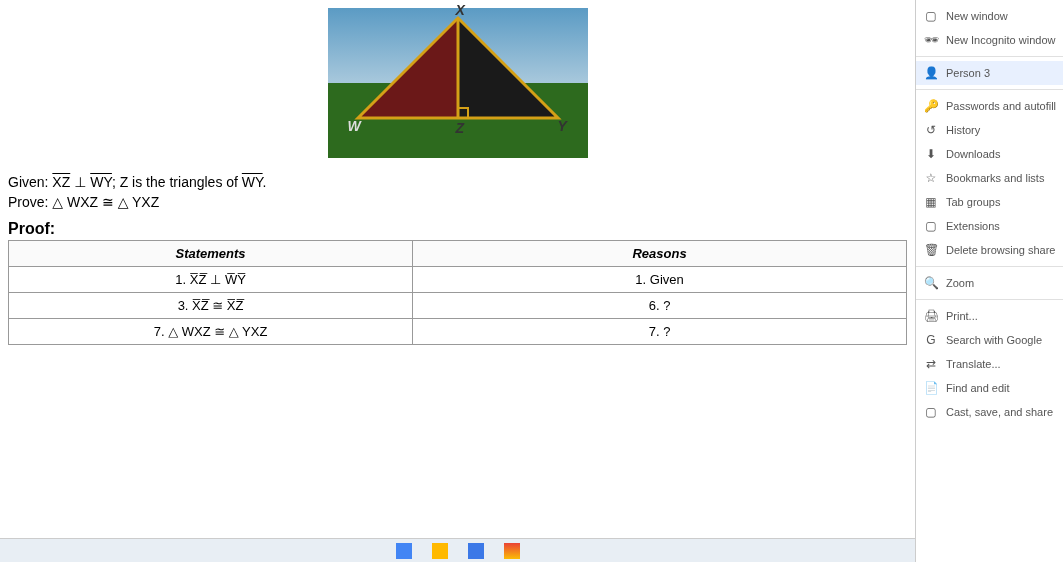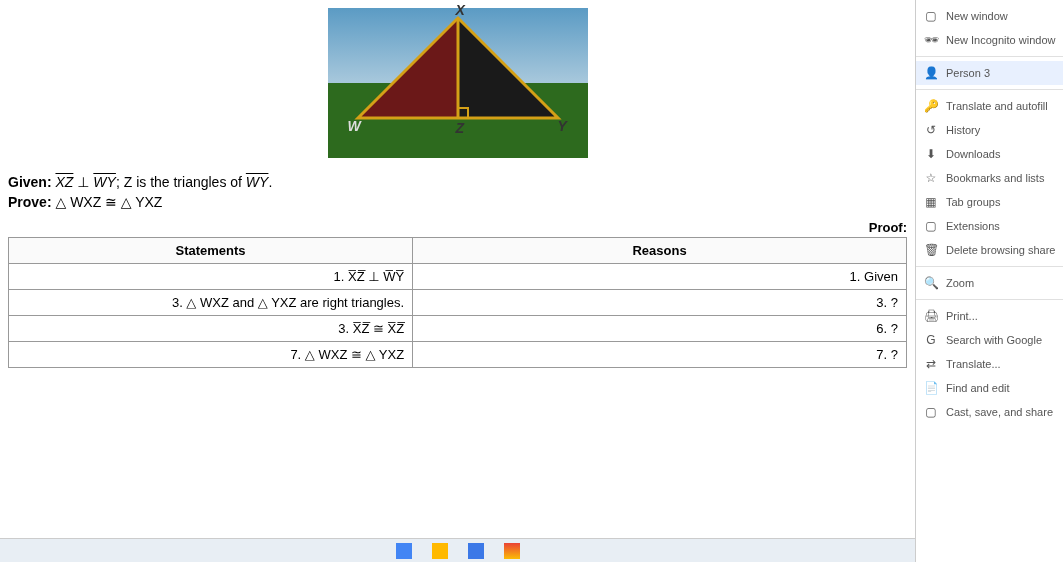--- a/index.html
+++ b/index.html
@@ -7,26 +7,26 @@
 .main { float: left; width: 915px; height: 562px; background: #fff; padding: 8px; position: relative; }
 .figure-wrap { text-align: center; margin-bottom: 12px; }
 .figure { display: inline-block; width: 260px; height: 150px; position: relative; }
 .sky { position: absolute; top: 0; left: 0; right: 0; height: 75px; background: linear-gradient(#5b9bc4,#a8c8dc); }
 .grass { position: absolute; bottom: 0; left: 0; right: 0; height: 75px; background: #2d6a1e; }
 .tri-left { position: absolute; left: 30px; top: 10px; width: 0; height: 0; border-bottom: 100px solid #6b1818; border-left: 100px solid transparent; }
 .tri-right { position: absolute; left: 130px; top: 10px; width: 0; height: 0; border-bottom: 100px solid #1a1a1a; border-right: 100px solid transparent; }
 .tri-outline { position: absolute; left: 26px; top: 6px; }
 .lbl { position: absolute; font-weight: bold; font-style: italic; color: #333; font-size: 14px; }
 .given-prove { font-size: 14px; margin-bottom: 4px; }
-.given-prove b { font-weight: bold; }
-.overline { text-decoration: overline; font-style: italic; }
-.proof-label { font-size: 13px; font-weight: bold; margin-top: 10px; margin-bottom: 2px; text-align: right; }
+.given-prove b { font-weight: normal; }
+.overline { text-decoration: overline; }
+.proof-label { font-size: 16px; font-weight: bold; margin-top: 10px; margin-bottom: 2px; }
 table { border-collapse: collapse; width: 100%; font-size: 13px; }
-th, td { border: 1px solid #999; padding: 5px 8px; text-align: right; }
-th { background: #fafafa; font-weight: bold; text-align: center; }
+th, td { border: 1px solid #999; padding: 5px 8px; text-align: center; }
+th { background: #fafafa; font-weight: bold; text-align: center; font-style: italic; }
 .col-st { width: 45%; }
 .menu { float: right; width: 148px; height: 562px; background: #fff; border-left: 1px solid #ccc; font-size: 11px; color: #555; padding: 4px 0; overflow: hidden; }
 .menu-item { display: flex; align-items: center; gap: 8px; padding: 5px 8px; cursor: pointer; white-space: nowrap; overflow: hidden; }
 .menu-item.highlight { background: #e8f0fe; }
 .menu-sep { height: 1px; background: #e0e0e0; margin: 4px 0; }
 .mi-icon { width: 14px; flex: 0 0 14px; text-align: center; font-size: 12px; }
 .taskbar { position: absolute; bottom: 0; left: 0; width: 915px; height: 24px; background: #e8eef4; border-top: 1px solid #ccc; display: flex; align-items: center; justify-content: center; gap: 20px; }
 .taskbar span { width: 16px; height: 16px; display: inline-block; }
 </style>
 </head>
@@ -71,24 +71,20 @@
         <th class="col-st">Statements</th>
         <th>Reasons</th>
       </tr>
     </thead>
     <tbody>
       <tr>
           <td>1. X̅Z̅ ⊥ W̅Y̅</td>
           <td>1. Given</td>
         </tr>
       <tr>
-          <td>3. △ WXZ and △ YXZ are right triangles.</td>
-          <td>3. ?</td>
-        </tr>
-      <tr>
           <td>3. X̅Z̅ ≅ X̅Z̅</td>
           <td>6. ?</td>
         </tr>
       <tr>
           <td>7. △ WXZ ≅ △ YXZ</td>
           <td>7. ?</td>
         </tr>
     </tbody>
   </table>
 
@@ -110,21 +106,21 @@
       <span>New Incognito window</span>
     </div>
   <div class="menu-sep"></div>
   <div class="menu-item highlight">
       <span class="mi-icon">👤</span>
       <span>Person 3</span>
     </div>
   <div class="menu-sep"></div>
   <div class="menu-item">
       <span class="mi-icon">🔑</span>
-      <span>Translate and autofill</span>
+      <span>Passwords and autofill</span>
     </div>
   <div class="menu-item">
       <span class="mi-icon">↺</span>
       <span>History</span>
     </div>
   <div class="menu-item">
       <span class="mi-icon">⬇</span>
       <span>Downloads</span>
     </div>
   <div class="menu-item">

